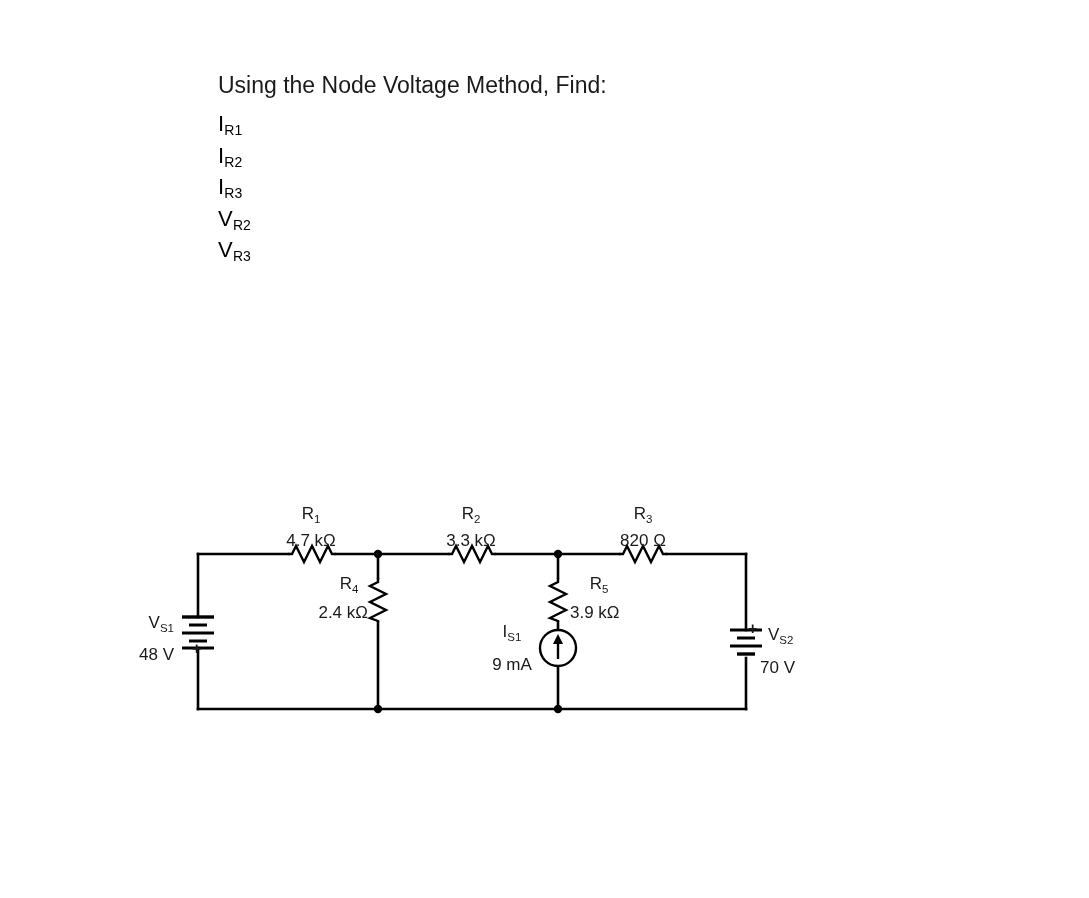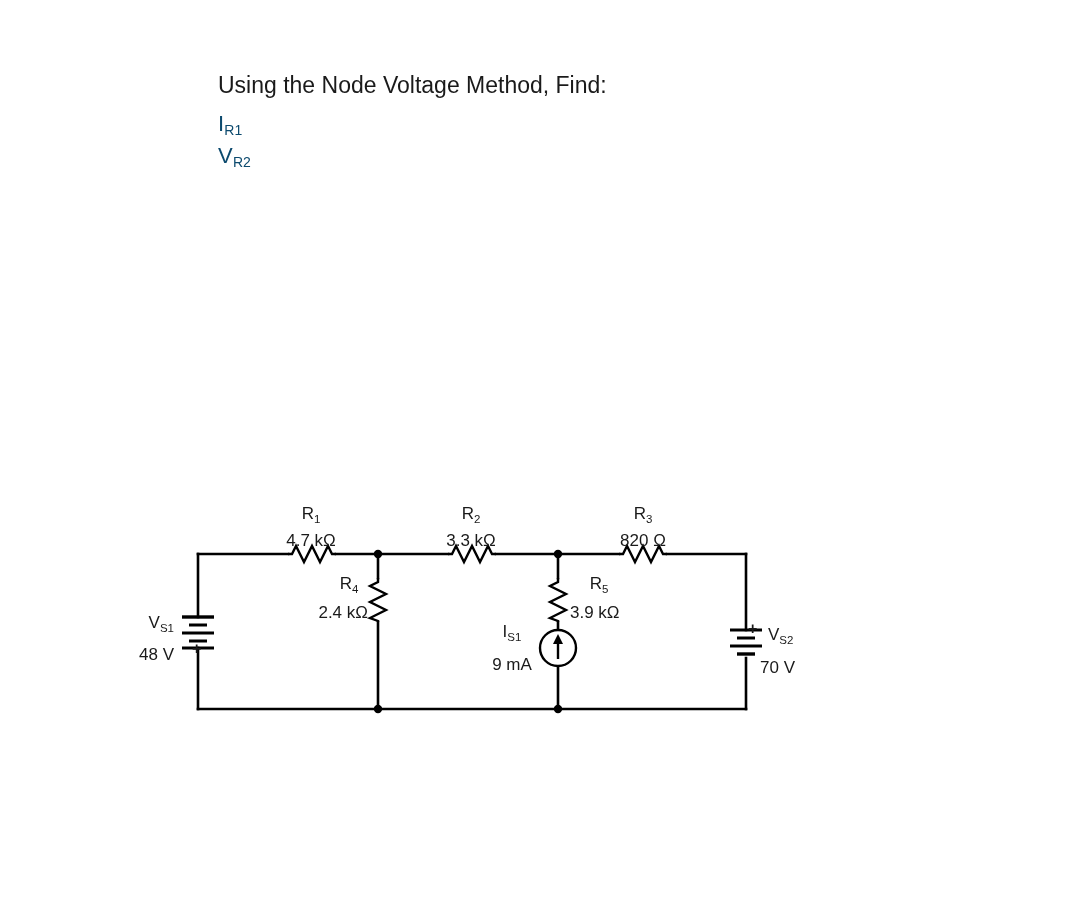--- a/index.html
+++ b/index.html
@@ -33,21 +33,21 @@
   }
   .find-list {
     position: absolute;
     left: 172px;
     top: 108px;
     width: 260px;
   }
   .find-item {
     font-size: 22px;
     line-height: 31.5px;
-    color: #0c4a6e;
+    color: #000000;
     white-space: nowrap;
     letter-spacing: 0.2px;
   }
   .find-item sub {
     font-size: 14px;
     line-height: 0;
     vertical-align: baseline;
     position: relative;
     top: 4px;
     letter-spacing: 0;
@@ -112,21 +112,24 @@
 </style>
 </head>
 <body>
 
 <div id="page">
 
   <div class="prompt-title">Using the Node Voltage Method, Find:</div>
 
   <div class="find-list">
     <div class="find-item"><span>I</span><sub>R1</sub></div>
+    <div class="find-item"><span>I</span><sub>R2</sub></div>
+    <div class="find-item"><span>I</span><sub>R3</sub></div>
     <div class="find-item"><span>V</span><sub>R2</sub></div>
+    <div class="find-item"><span>V</span><sub>R3</sub></div>
   </div>
 
   <div id="circuit-wrap">
     <svg id="circuit-svg" width="1089" height="898" viewBox="0 0 1089 898" xmlns="http://www.w3.org/2000/svg">
 
       <path class="wire" d="M152,554 L242,554"></path>
 
       <path class="wire" d="M290,554 L332,554"></path>
 
       <path class="wire" d="M332,554 L402,554"></path>

